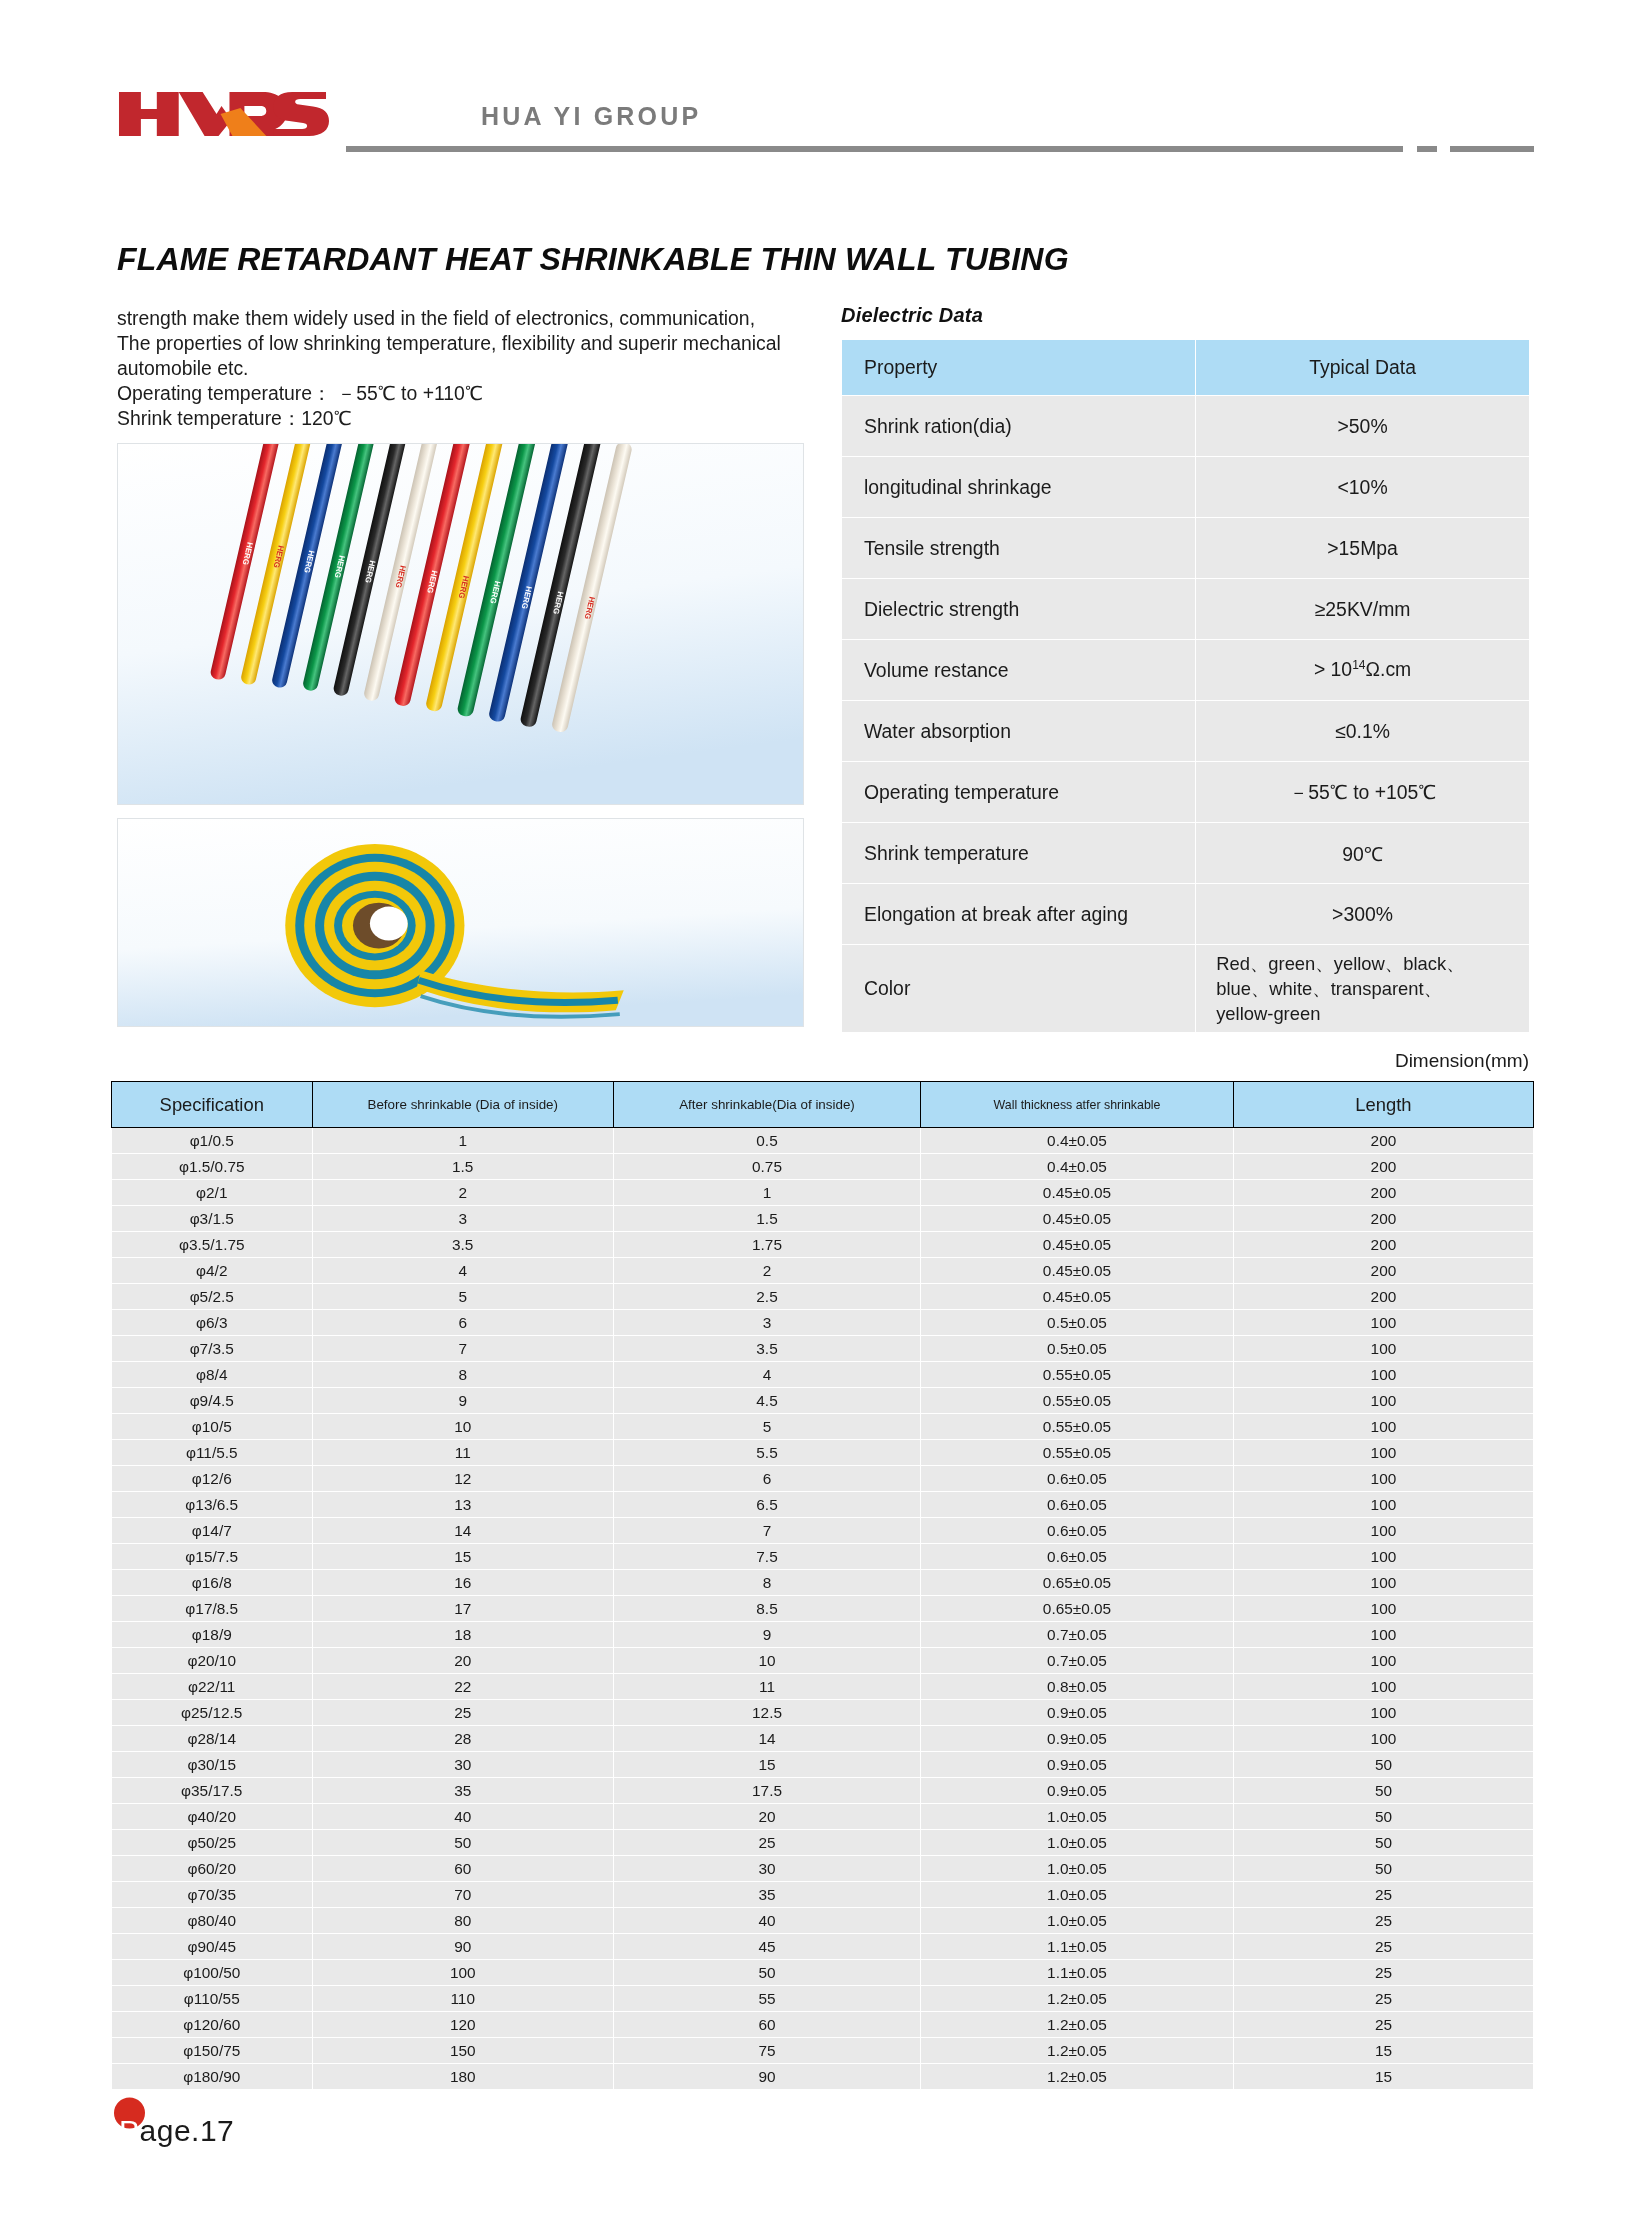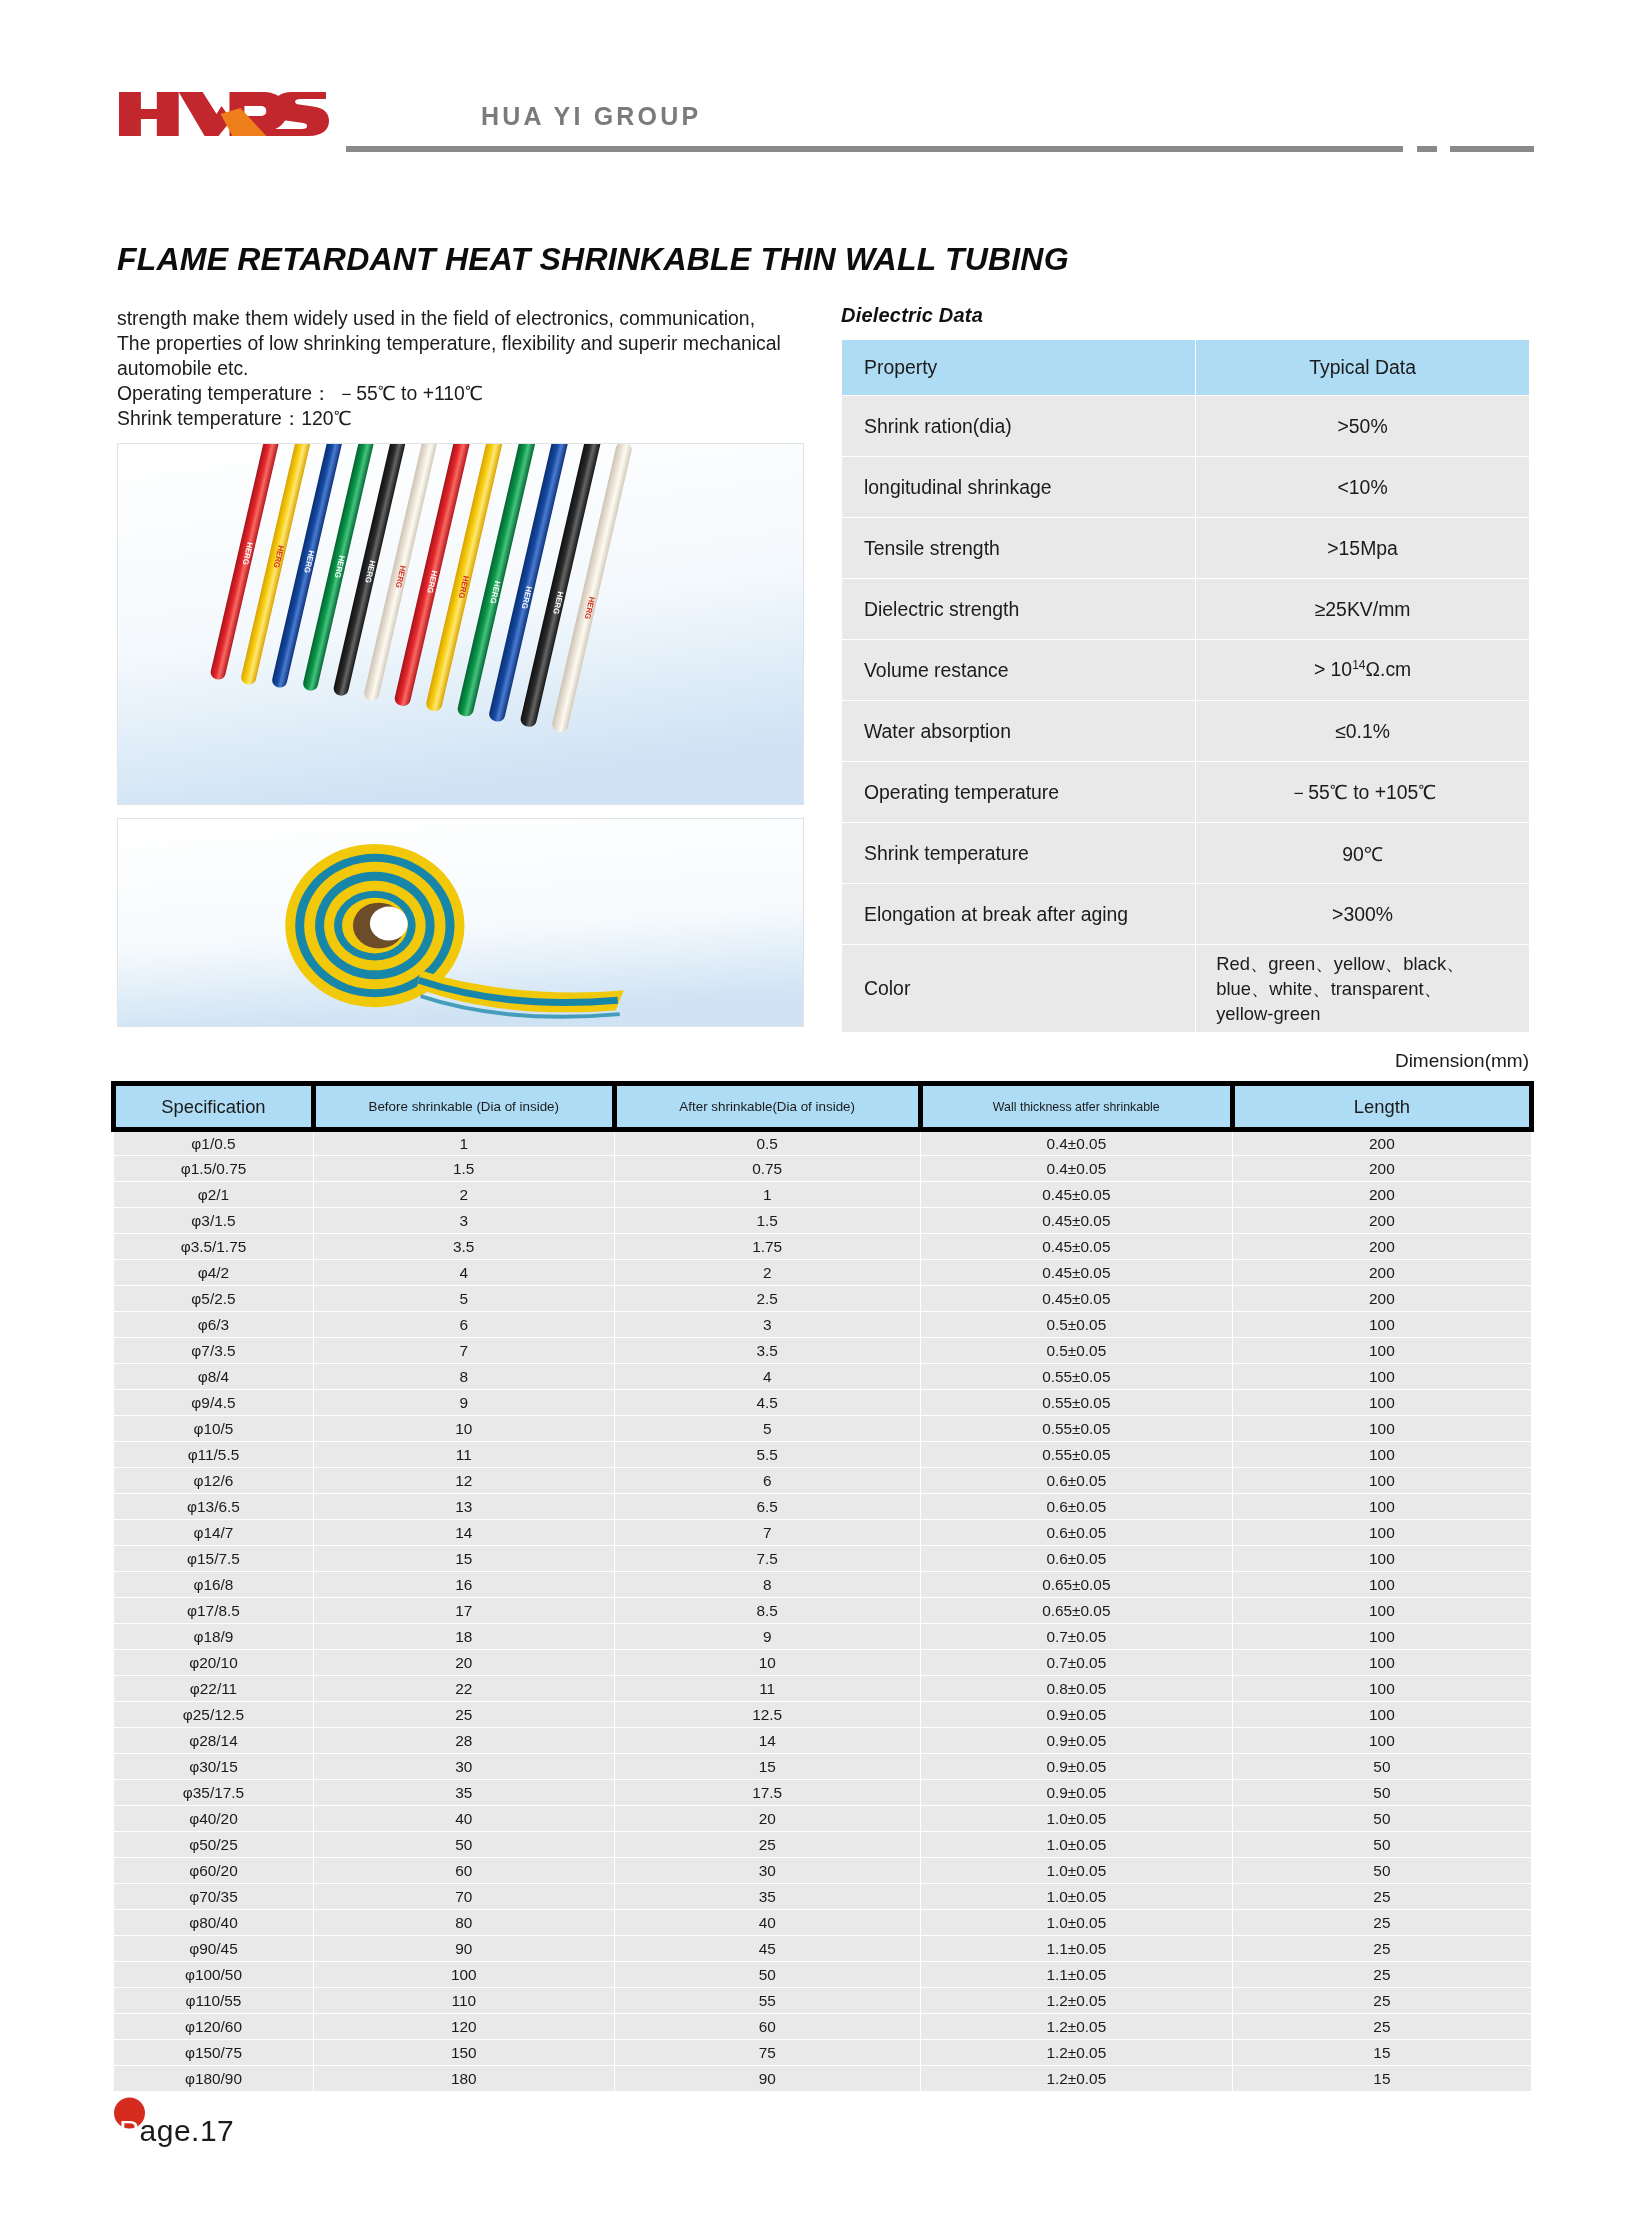--- a/index.html
+++ b/index.html
@@ -77,21 +77,21 @@
 
   
   .dim-note {
     position: absolute; right: 117px; top: 1050px;
     font-size: 19px; color: #1b1b1b;
   }
   .dim-wrap { position: absolute; left: 111px; top: 1081px; width: 1423px; }
   .dim-table { width: 100%; border-collapse: collapse; table-layout: fixed; }
   .dim-table th {
     background: #aedcf5; height: 46px; font-weight: 400; color: #1b1b1b;
-    border: 5px solid #000000; text-align: center; vertical-align: middle;
+    border: 1px solid #000000; text-align: center; vertical-align: middle;
   }
   .dim-table th.h-spec { font-size: 18.4px; }
   .dim-table th.h-small { font-size: 13.4px; }
   .dim-table th.h-wall { font-size: 12.4px; }
   .dim-table th.h-len { font-size: 18.4px; }
   .dim-table td {
     height: 26px; border: 1px solid #ffffff; background: #e9e9e9;
     text-align: center; font-size: 15.4px; color: #1b1b1b; line-height: 1;
   }
   .dim-table col.c1 { width: 14.1%; }

